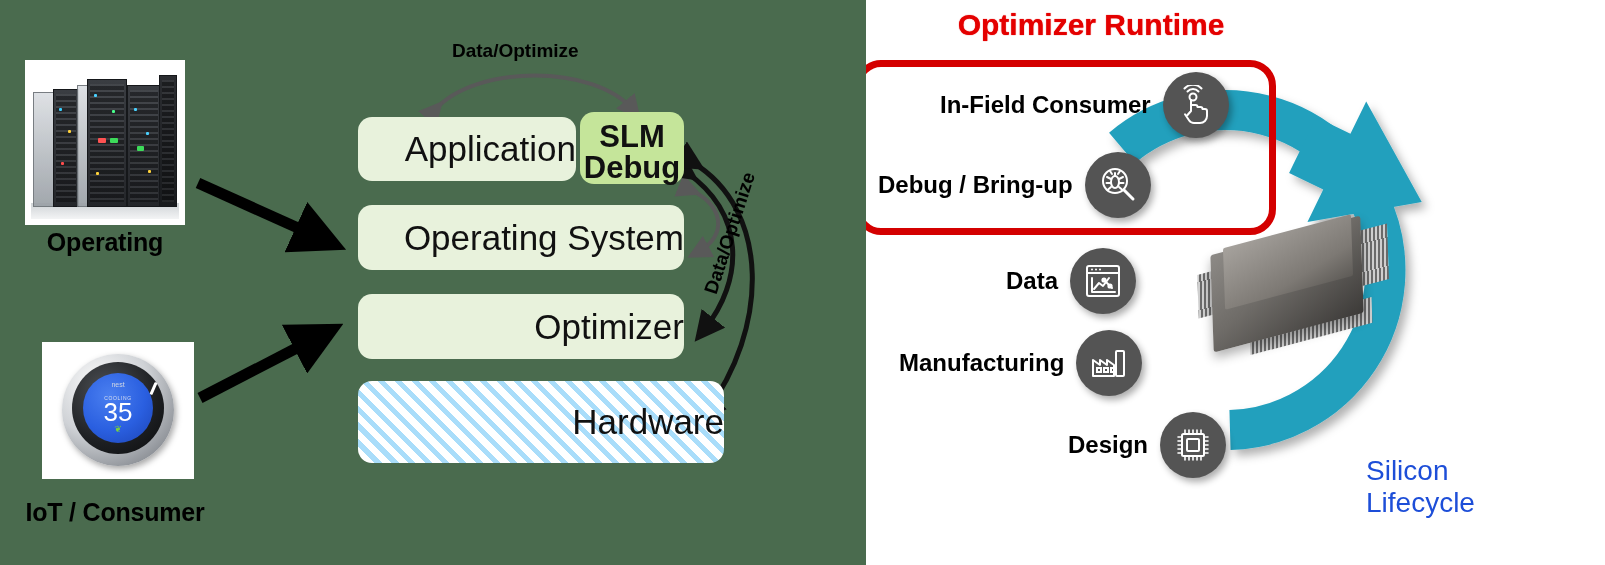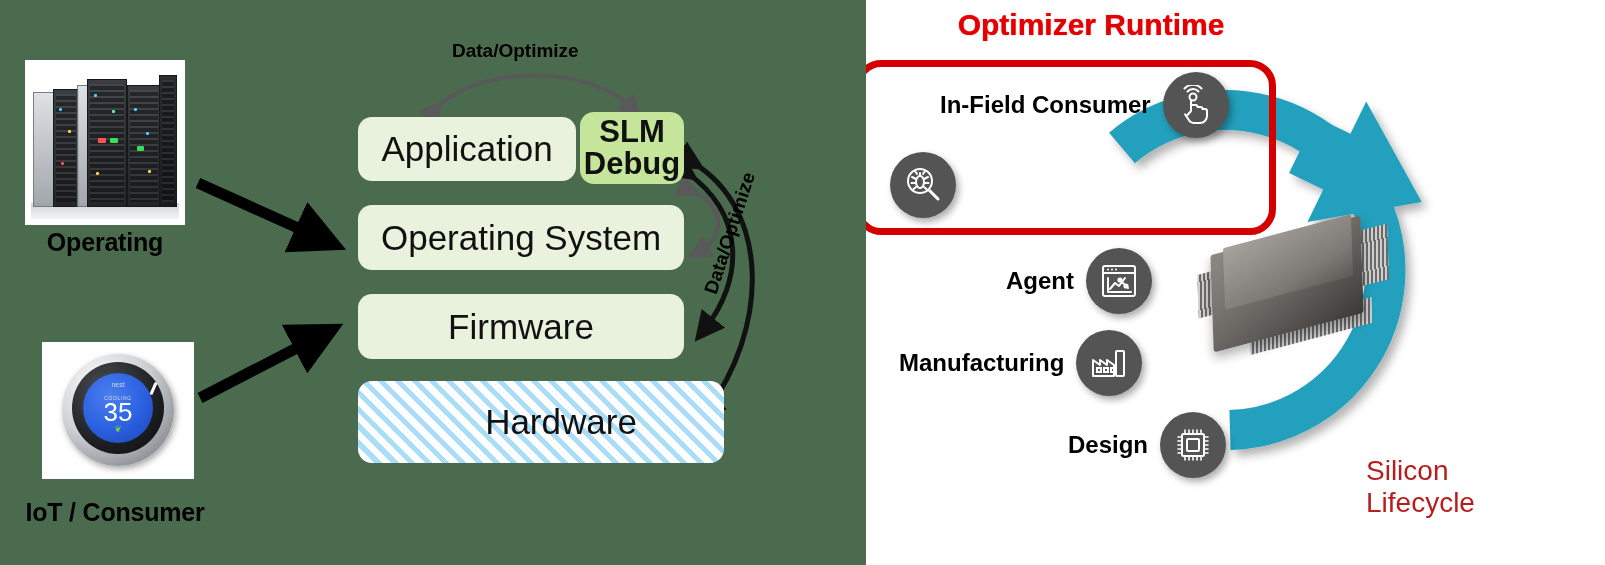--- a/index.html
+++ b/index.html
@@ -59,21 +59,21 @@
   #nest-leaf{position:absolute;bottom:9px;left:0;right:0;text-align:center;font-size:9px;color:#7ad13f;}
   #nest-tick{position:absolute;right:9px;top:20px;width:3px;height:13px;background:#fff;transform:rotate(24deg);border-radius:1px;}
   #iot-caption{position:absolute;left:0px;top:498px;width:230px;}
 
   
   .big-arrow{position:absolute;}
 
   
   .stack-box{
     position:absolute;border-radius:14px;
-    display:flex;align-items:center;justify-content:center;
+    display:flex;align-items:center;justify-content:flex-end;
     font-size:35px;color:#111;
   }
   .stack-green{background:#e8f2dc;}
   #box-application{left:358px;top:117px;width:218px;height:64px;}
   #box-slm{left:580px;top:112px;width:104px;height:72px;background:#c5e59a;
      font-weight:bold;font-size:31px;line-height:1.02;text-align:center;flex-direction:column;}
   #box-os{left:358px;top:205px;width:326px;height:65px;}
   #box-firmware{left:358px;top:294px;width:326px;height:65px;}
   #box-hardware{left:358px;top:381px;width:326px;height:82px;
      background-color:#ffffff;
@@ -129,21 +129,21 @@
   .stage-icon svg{display:block;}
 
   #stage-infield{left:74px;top:72px;}
   #stage-debug{left:12px;top:152px;}
   #stage-test{left:140px;top:248px;}
   #stage-manufacturing{left:33px;top:330px;}
   #stage-design{left:202px;top:412px;}
 
   #silicon-lifecycle-label{
     position:absolute;left:500px;top:455px;width:190px;
-    font-size:28px;color:#b91c1c;line-height:1.15;z-index:5;
+    font-size:28px;color:#1d4ed8;line-height:1.15;z-index:5;
   }
 </style>
 </head>
 <body>
 
 <div id="root">
 
   <div id="left-panel">
 
     <div class="src-block">
@@ -233,21 +233,21 @@
     <div class="stack-box" id="box-slm">
       <span>SLM</span>
       <span>Debug</span>
     </div>
 
     <div class="stack-box stack-green" id="box-os">
       <span>Operating System</span>
     </div>
 
     <div class="stack-box stack-green" id="box-firmware">
-      <span>Firmware</span>
+      <span>Optimizer</span>
     </div>
 
     <div class="stack-box" id="box-hardware">
       <span>Hardware</span>
     </div>
 
     <div class="lbl-dataopt" id="label-data-optimize-top">Data/Optimize</div>
     <div class="lbl-dataopt" id="label-data-optimize-side">Data/Optimize</div>
   </div>
 
@@ -285,35 +285,36 @@
           <circle cx="17" cy="12" r="3.5"></circle>
           <path d="M11.5 6.5a7.5 7.5 0 0 1 11 0" stroke-linecap="round"></path>
           <path d="M8.5 3.5a11.5 11.5 0 0 1 17 0" stroke-linecap="round"></path>
           <path d="M15 15 v11 M15 26 l-3.5 4 M15 20 h4.5a2 2 0 0 1 2 2 M21.5 22 h3a2 2 0 0 1 2 2
                    M26.5 24 h2.5a2 2 0 0 1 2 2 v5a7 7 0 0 1-7 7h-6a6 6 0 0 1-5-2.7l-4-6" stroke-linejoin="round" stroke-linecap="round"></path>
         </svg>
       </span>
     </div>
 
     <div class="stage" id="stage-debug">
+      <span class="stage-label">Debug / Bring-up</span>
       <span class="stage-icon">
         <svg width="40" height="40" viewBox="0 0 40 40" fill="none" stroke="#fff" stroke-width="2">
           <circle cx="17" cy="16" r="12"></circle>
           <line x1="26" y1="25" x2="35" y2="34" stroke-linecap="round" stroke-width="3"></line>
           <ellipse cx="17" cy="17" rx="4" ry="6"></ellipse>
           <path d="M17 11 v-3 M14 9 l-2-3 M20 9 l2-3
                    M13 14 l-4-2 M21 14 l4-2
                    M12.5 18 h-4 M21.5 18 h4
                    M13 22 l-3.5 3 M21 22 l3.5 3" stroke-linecap="round"></path>
         </svg>
       </span>
     </div>
 
     <div class="stage" id="stage-test">
-      <span class="stage-label">Agent</span>
+      <span class="stage-label">Data</span>
       <span class="stage-icon">
         <svg width="40" height="40" viewBox="0 0 40 40" fill="none" stroke="#fff" stroke-width="2">
           <rect x="4" y="5" width="32" height="30" rx="2"></rect>
           <line x1="4" y1="12" x2="36" y2="12"></line>
           <circle cx="9" cy="8.5" r="1" fill="#fff" stroke="none"></circle>
           <circle cx="13" cy="8.5" r="1" fill="#fff" stroke="none"></circle>
           <circle cx="17" cy="8.5" r="1" fill="#fff" stroke="none"></circle>
           <path d="M9 31 V17 M9 31 H32" stroke-linecap="round"></path>
           <path d="M11 28 l5-6 4 3 6-8" stroke-linecap="round" stroke-linejoin="round"></path>
           <path d="M20 18 l9 9" stroke-linecap="round"></path>

